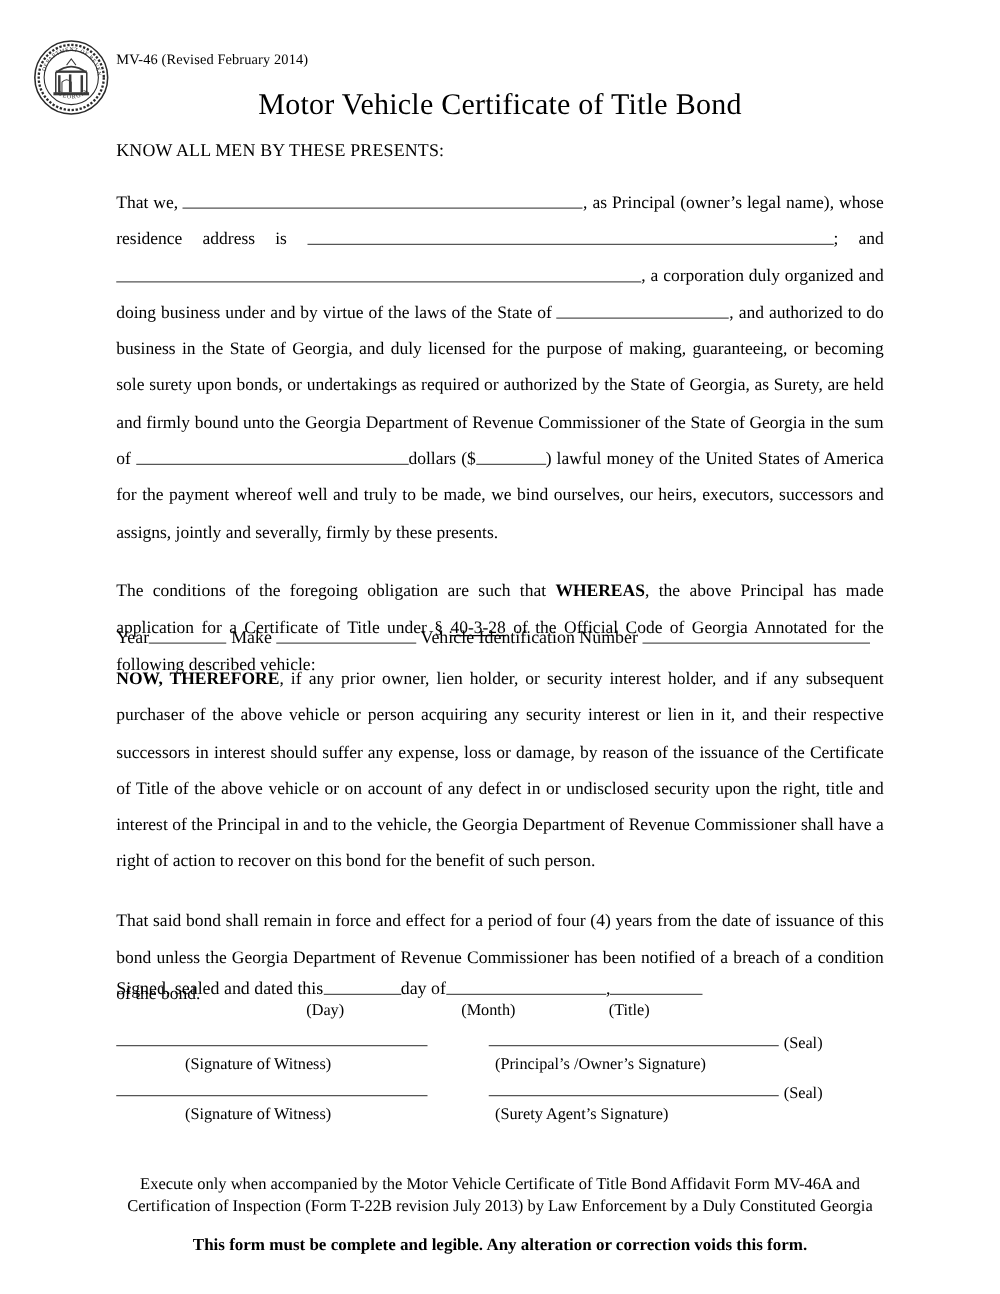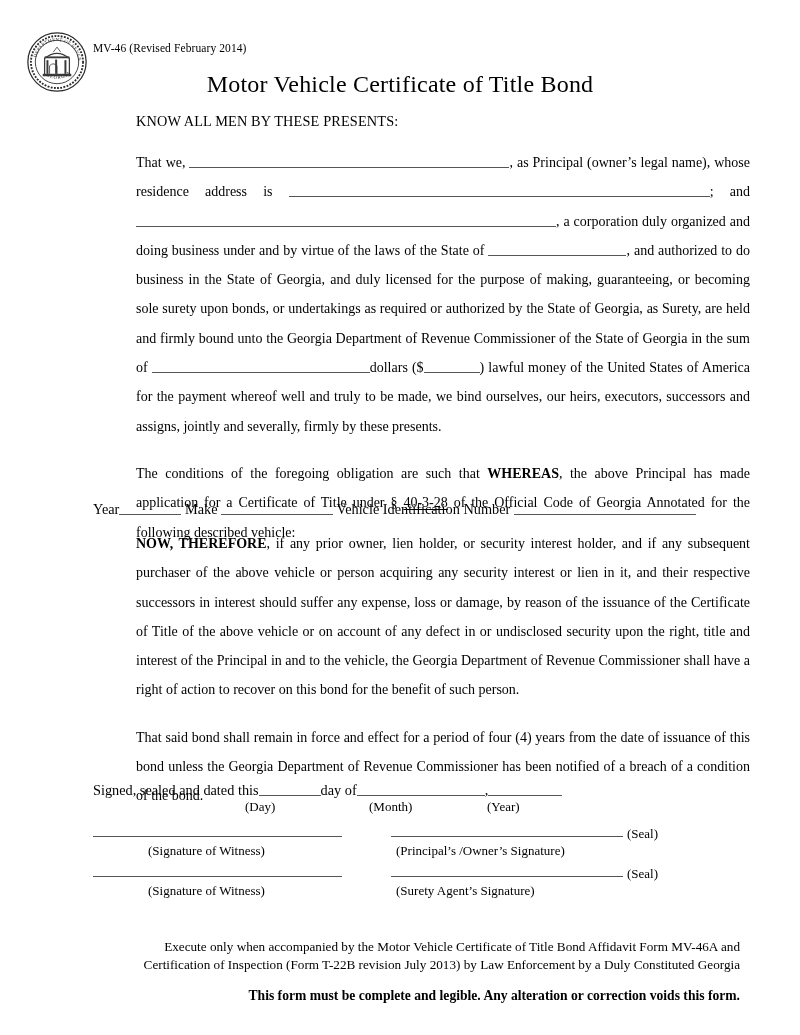--- a/index.html
+++ b/index.html
@@ -45,21 +45,20 @@
     font-weight: normal;
     letter-spacing: .2px;
   }
 
   
   .body-frame {
     position: absolute;
     left: 93px;
     top: 113px;
     width: 614px;
-    margin-left: 43px;
   }
   .know {
     font-size: 14.3px;
     letter-spacing: .15px;
     margin: 0 0 18px 0;
   }
   p.para {
     font-size: 14px;
     line-height: 29.3px;
     text-align: justify;
@@ -138,21 +137,21 @@
     font-size: 13px;
     white-space: nowrap;
   }
 
   
   .footer {
     position: absolute;
     left: 60px;
     width: 680px;
     top: 938px;
-    text-align: right;
+    text-align: center;
     font-size: 13.2px;
     line-height: 17.5px;
   }
   .footer .bold-line {
     font-weight: bold;
     font-size: 13.6px;
     margin-top: 14px;
   }
 </style>
 </head>
@@ -229,21 +228,21 @@
     </p>
   </div>
 
   <div class="signed-block">
     <div class="signed-row">
       <span>Signed, sealed and dated this</span><span class="blank" style="width:62px"></span><span>day of</span><span class="blank" style="width:128px"></span><span>,</span><span class="blank" style="width:74px"></span>
     </div>
     <div class="caption-row">
       <span class="cap" style="left:152px">(Day)</span>
       <span class="cap" style="left:276px">(Month)</span>
-      <span class="cap" style="left:394px">(Year)</span>
+      <span class="cap" style="left:394px">(Title)</span>
     </div>
   </div>
 
   <div class="sig-group" style="top:832px">
     <div class="sig-row">
       <span class="sig-rule" style="left:0; top:4px; width:249px"></span>
       <span class="sig-rule" style="left:298px; top:4px; width:232px"></span>
       <span class="seal-tag" style="left:534px; top:-6px">(Seal)</span>
       <span class="sig-cap" style="left:55px; top:11px">(Signature of Witness)</span>
       <span class="sig-cap" style="left:303px; top:11px">(Principal’s /Owner’s Signature)</span>

